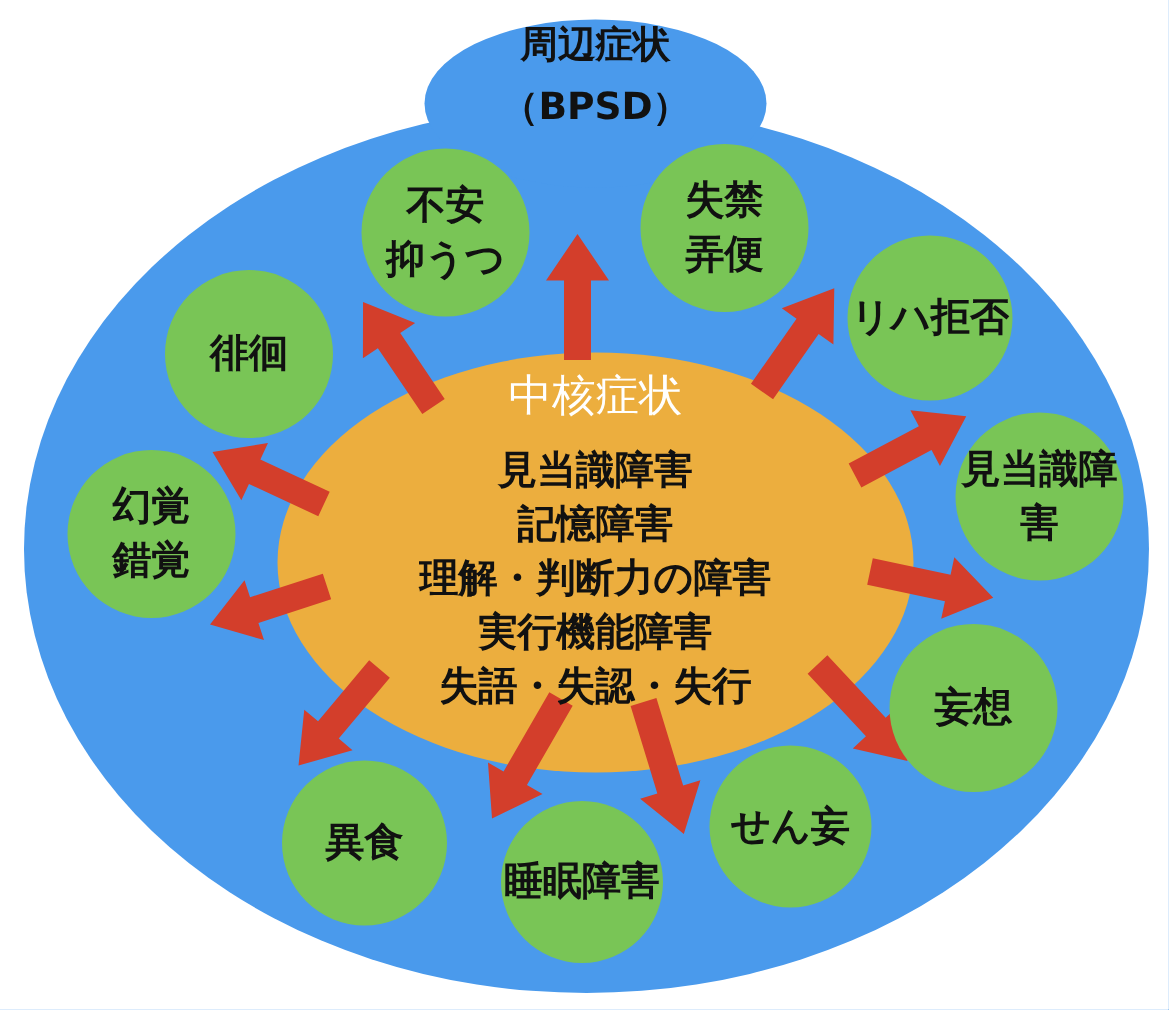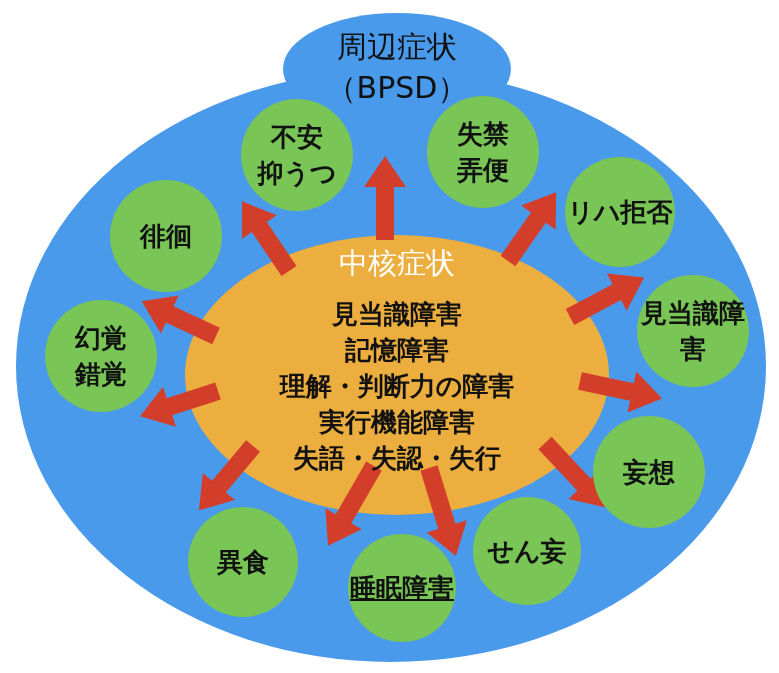--- a/index.html
+++ b/index.html
@@ -26,24 +26,24 @@
     border-radius:50%;
   }
   .blue-bubble{
     position:absolute;
     left:283px;top:13px;width:228px;height:112px;
     background:var(--region-blue);
     border-radius:50%;
   }
   .bubble-label{
     position:absolute;
-    left:283px;top:26px;width:228px;
+    left:283px;top:9px;width:228px;
     text-align:center;
-    font-weight:normal;
-    font-size:30px;
+    font-weight:bold;
+    font-size:25px;
     line-height:41px;
     color:var(--text-black);
     z-index:5;
   }
   .arrows-layer{
     position:absolute;left:0;top:0;width:779px;height:673px;
     z-index:2;
   }
   .core-ellipse{
     position:absolute;
@@ -125,19 +125,19 @@
   </div>
 
   <div class="symptom-circle" style="left:241px;top:99px;width:112px;height:112px;">不安
 抑うつ</div>
   <div class="symptom-circle" style="left:427px;top:96px;width:112px;height:112px;">失禁
 弄便</div>
   <div class="symptom-circle" style="left:565px;top:157px;width:110px;height:110px;">リハ拒否</div>
   <div class="symptom-circle" style="left:637px;top:275px;width:112px;height:112px;">見当識障害</div>
   <div class="symptom-circle" style="left:593px;top:416px;width:112px;height:112px;">妄想</div>
   <div class="symptom-circle" style="left:473px;top:497px;width:108px;height:108px;">せん妄</div>
-  <div class="symptom-circle" style="left:348px;top:534px;width:108px;height:108px;text-decoration:underline;">睡眠障害</div>
+  <div class="symptom-circle" style="left:334px;top:534px;width:108px;height:108px;">睡眠障害</div>
   <div class="symptom-circle" style="left:188px;top:507px;width:110px;height:110px;">異食</div>
   <div class="symptom-circle" style="left:45px;top:300px;width:112px;height:112px;">幻覚
 錯覚</div>
   <div class="symptom-circle" style="left:110px;top:180px;width:112px;height:112px;">徘徊</div>
 
 </div>
 
 </body></html>

